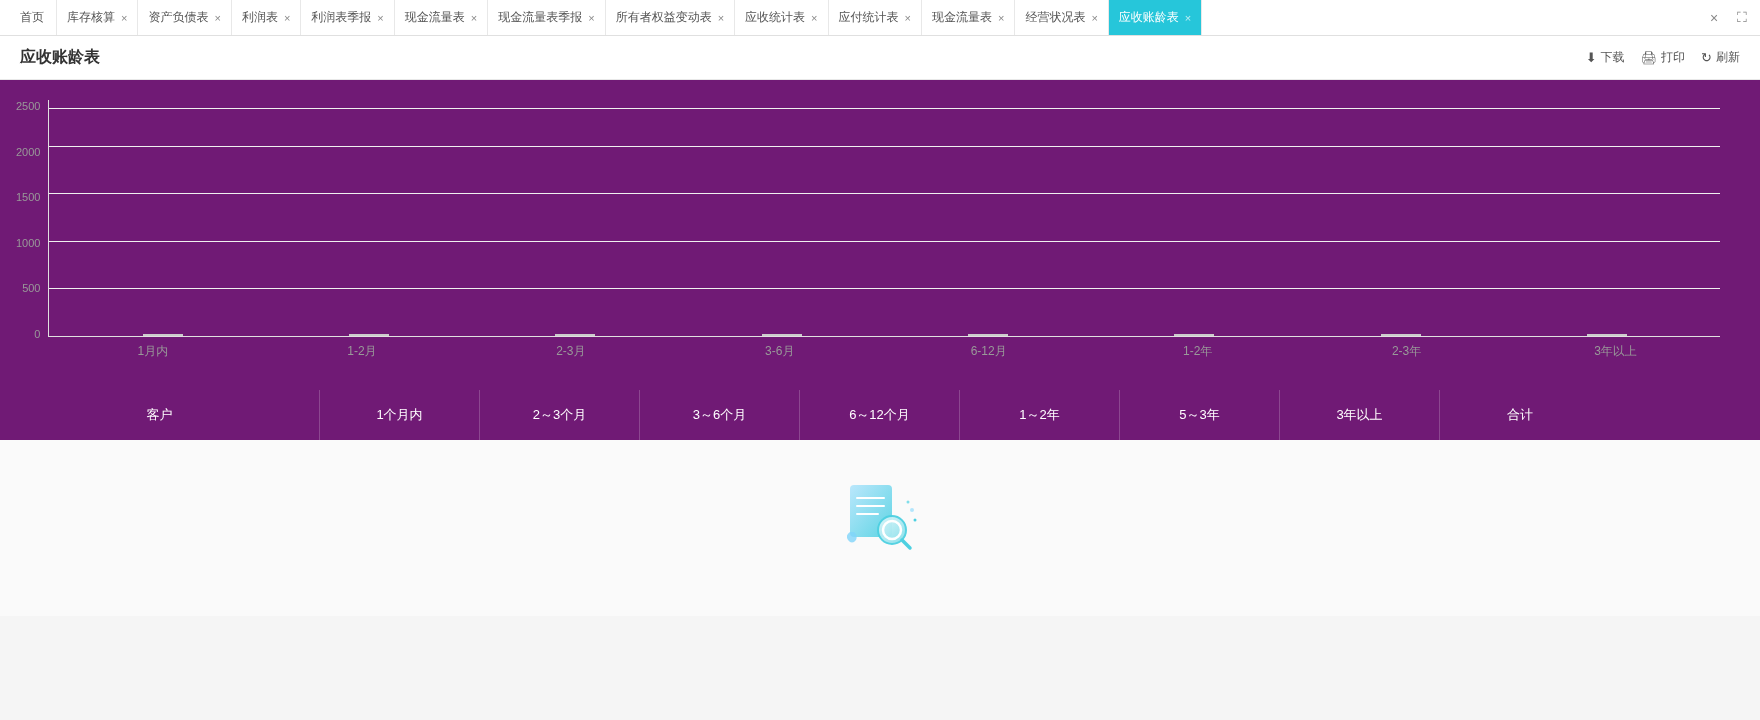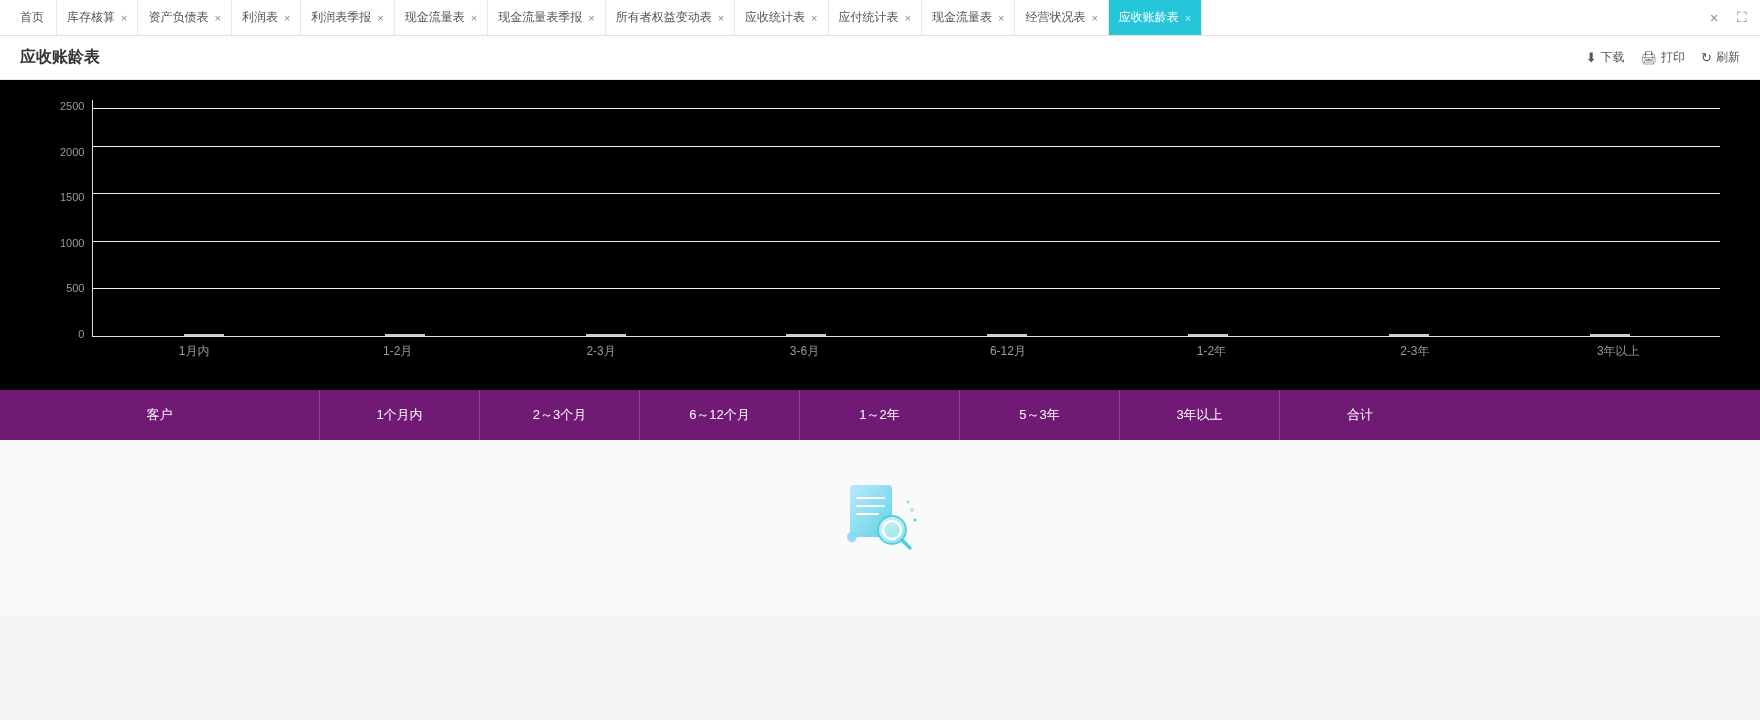--- a/index.html
+++ b/index.html
@@ -101,22 +101,22 @@
     }
 
     
     .main-content {
       background: #fff;
       margin: 0;
     }
 
     
     .chart-area {
-      background: #000000;
-      padding: 20px 40px 30px 60px;
+      background: #701a75;
+      padding: 20px 40px 30px 16px;
       min-height: 300px;
     }
 
     .chart-wrapper {
       display: flex;
       width: 100%;
       height: 260px;
       position: relative;
     }
 
@@ -373,20 +373,21 @@
           </div>
       </div>
     </div>
   </div>
 
   <div class="table-header" id="table-header">
 
   <div class="table-header-cell">客户</div>
       <div class="table-header-cell">1个月内</div>
       <div class="table-header-cell">2～3个月</div>
+      <div class="table-header-cell">3～6个月</div>
       <div class="table-header-cell">6～12个月</div>
       <div class="table-header-cell">1～2年</div>
       <div class="table-header-cell">5～3年</div>
       <div class="table-header-cell">3年以上</div>
       <div class="table-header-cell">合计</div>
     </div>
 
   <div class="empty-state">
     <div class="empty-icon">
       

